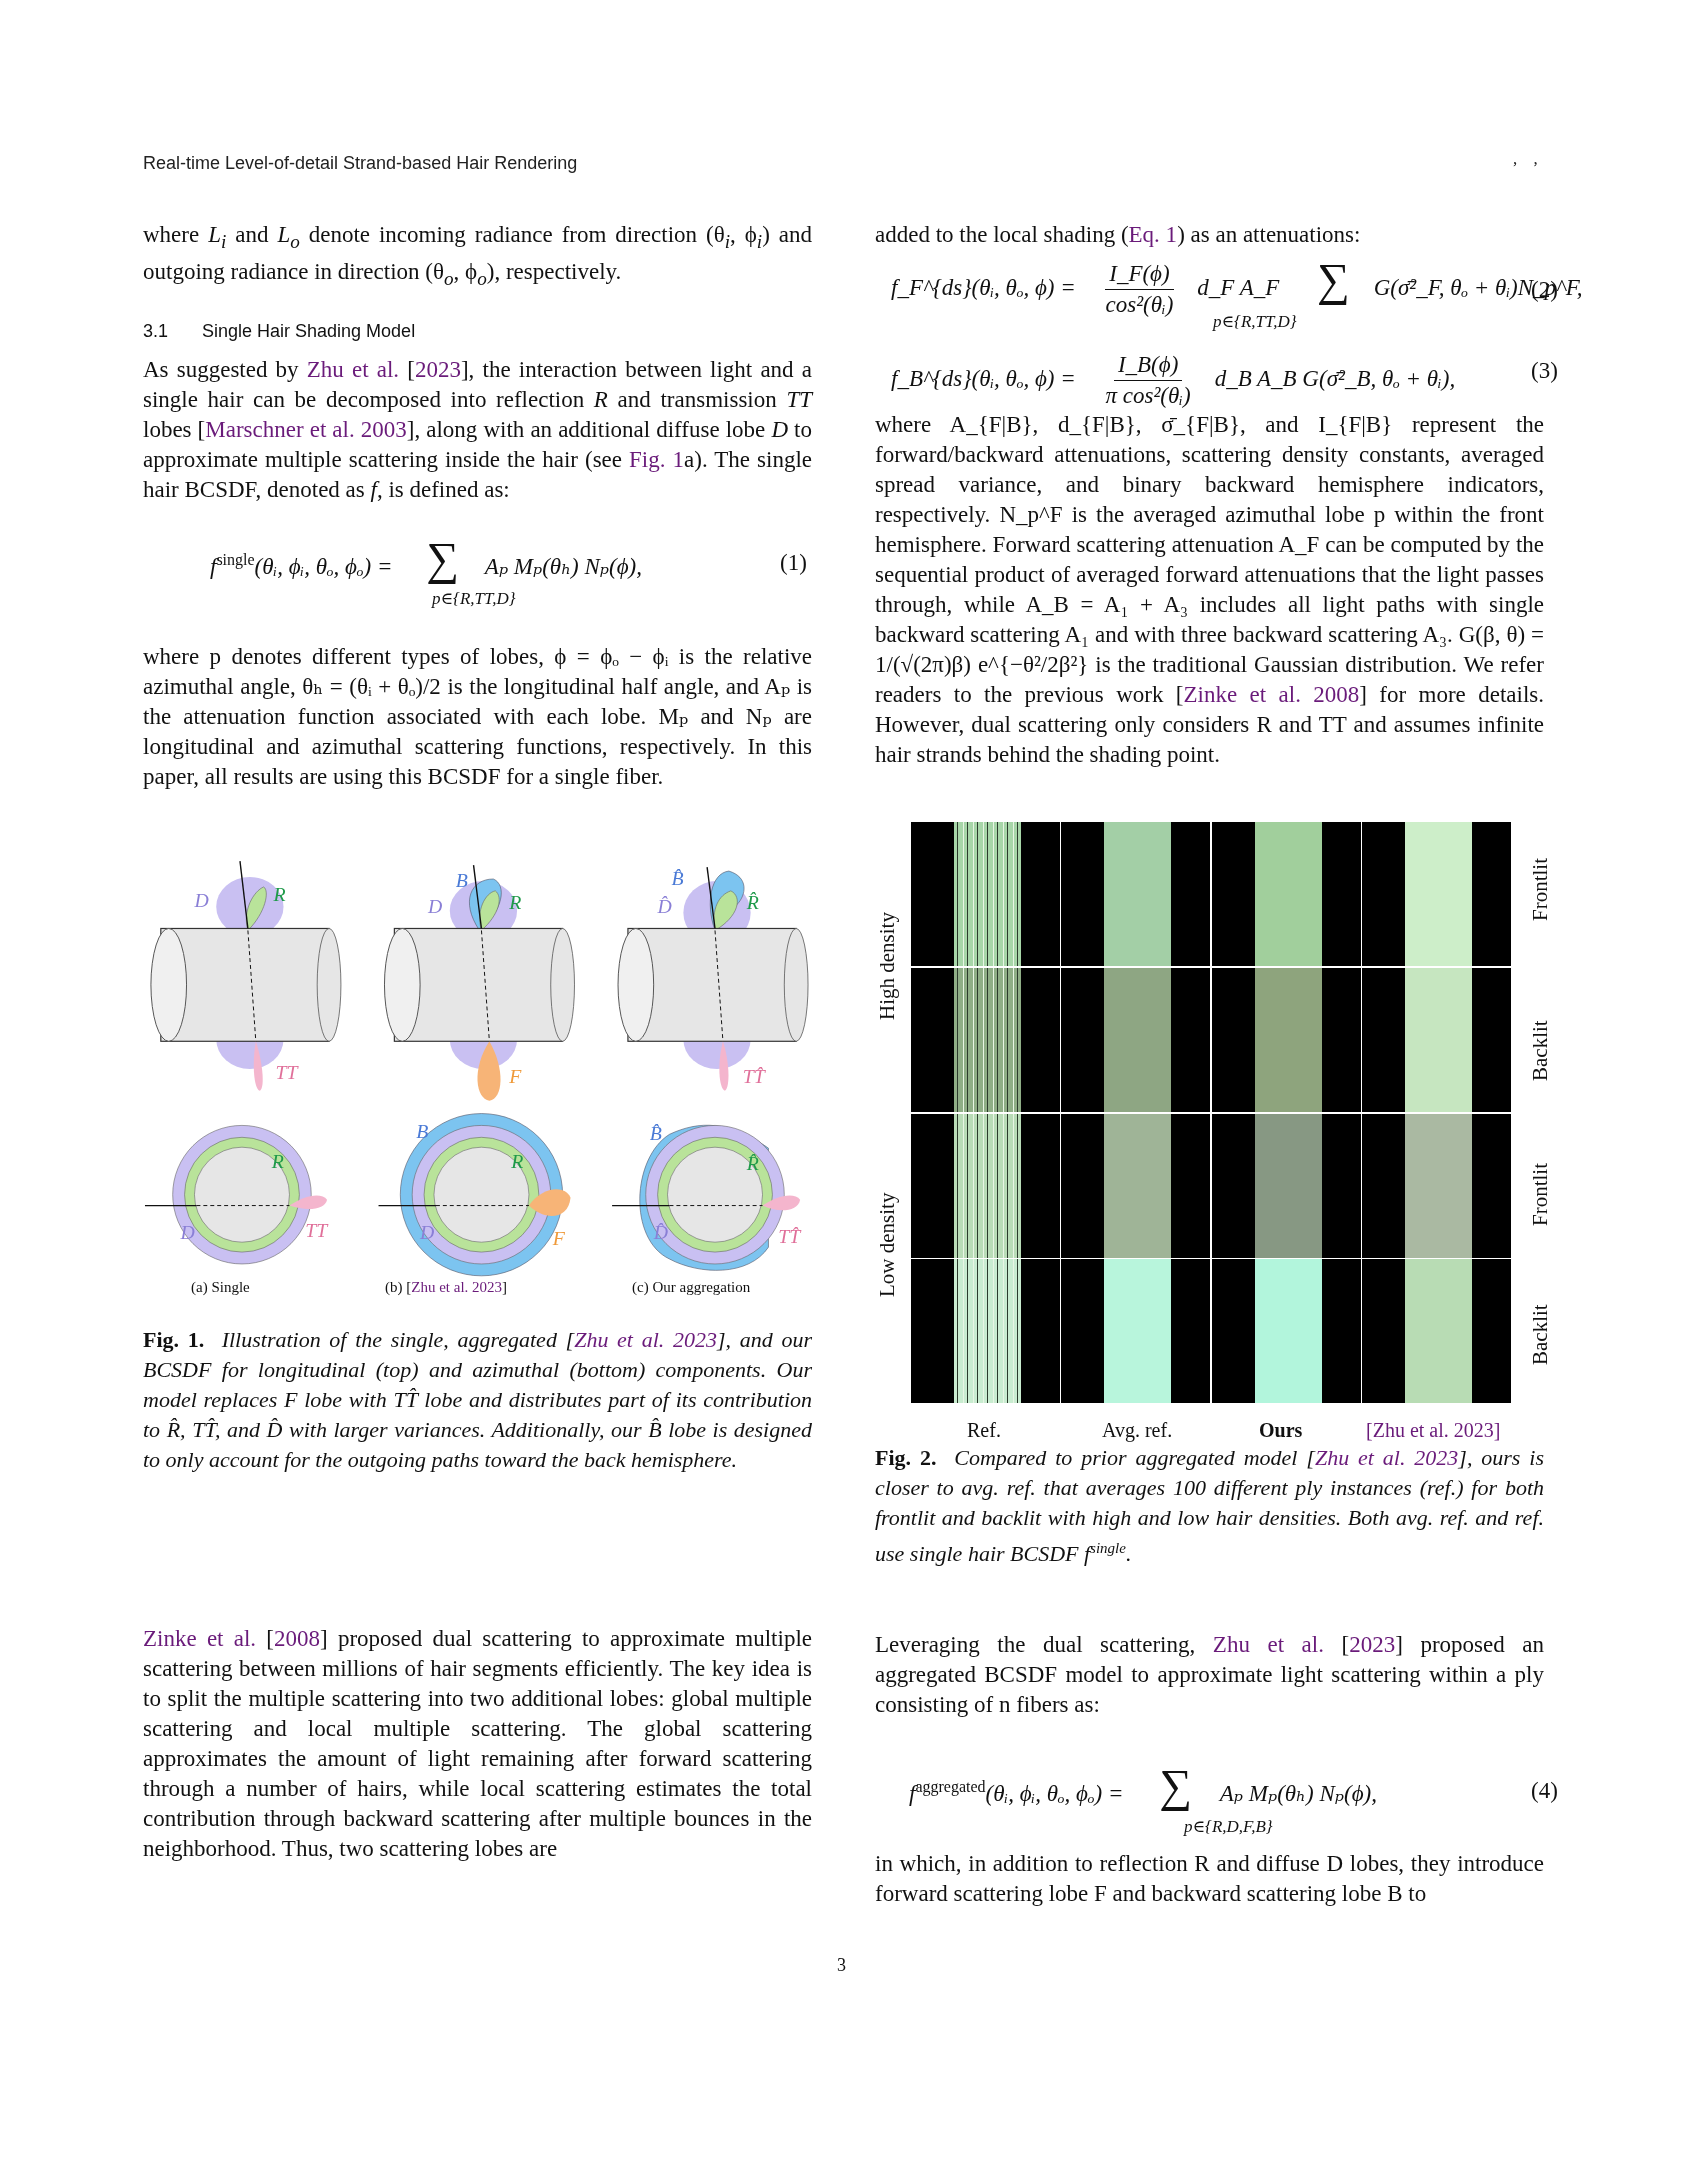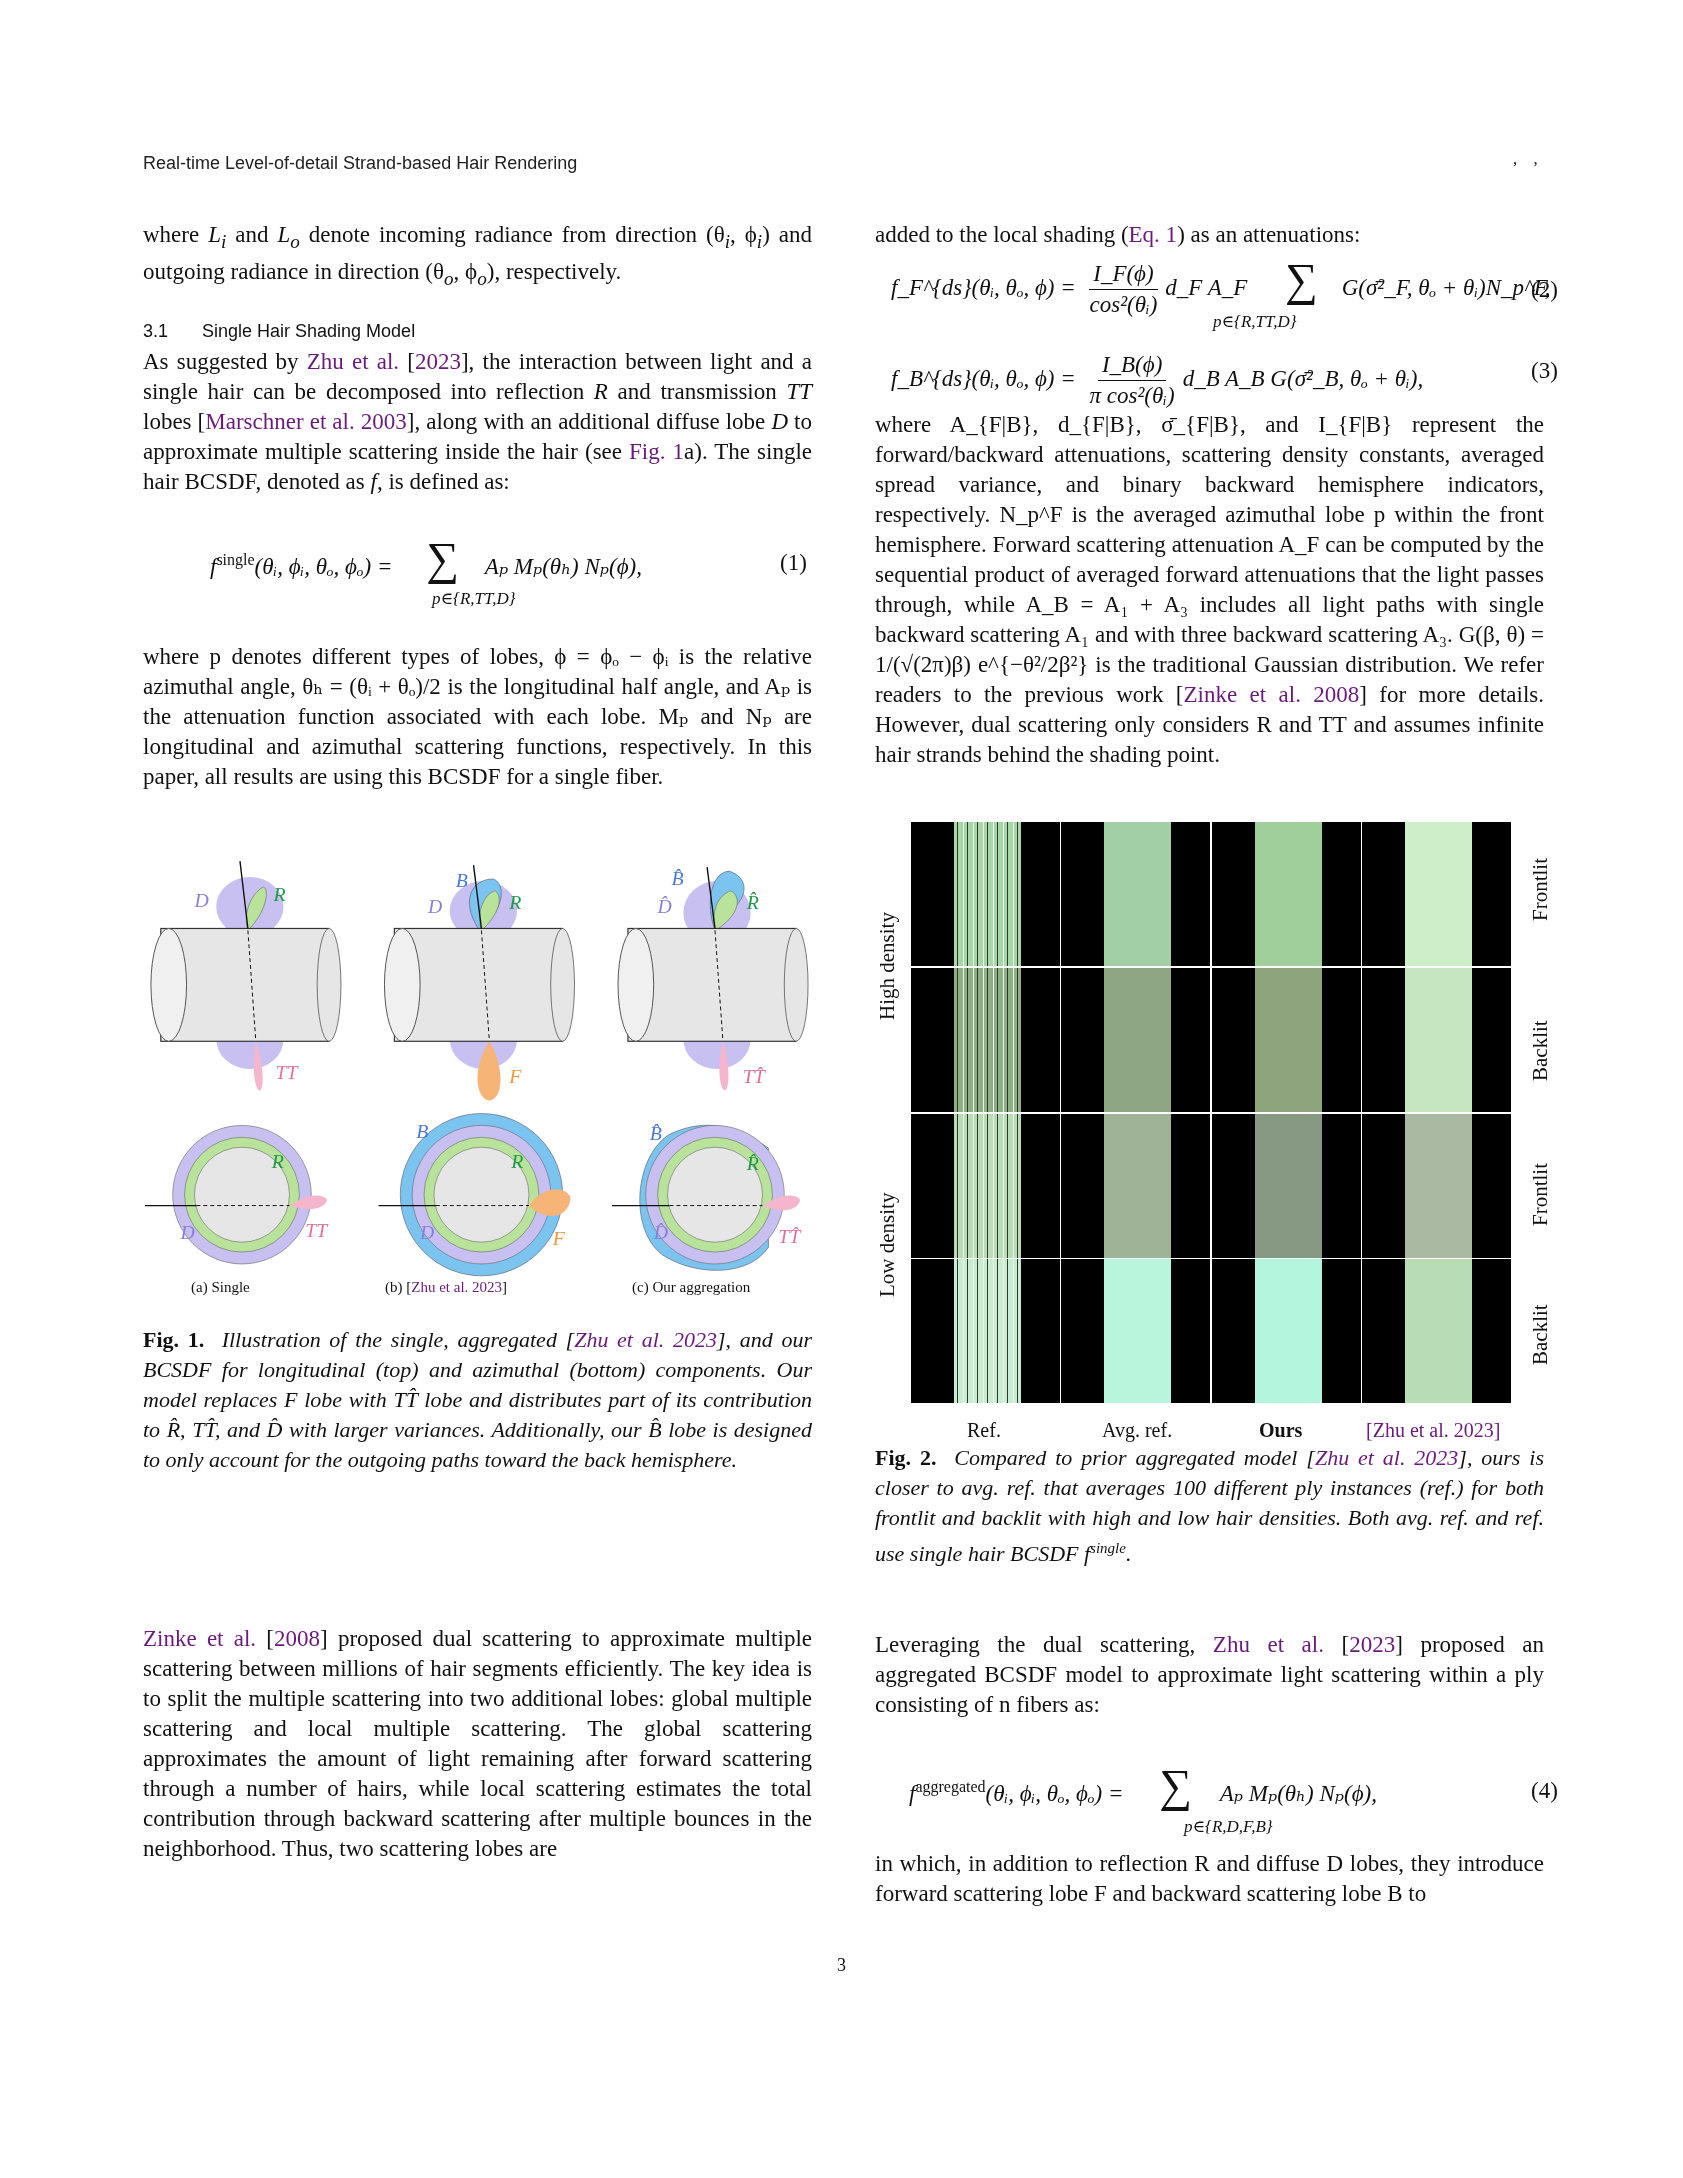--- a/index.html
+++ b/index.html
@@ -11,21 +11,21 @@
   .left{left:143px;}
   .right{left:875px;}
   .sec{font-family:"Liberation Sans","DejaVu Sans",sans-serif;font-size:18px;margin:0;line-height:32px;font-weight:normal;}
   .sec .num{display:inline-block;width:59px;}
   a,.cite{color:#6a1b7a;text-decoration:none;}
   i,.m{font-style:italic;}
   .eq{position:absolute;font-size:23px;white-space:nowrap;}
   .eqnum{position:absolute;font-size:23px;}
   .sum{font-size:46px;line-height:40px;font-style:normal;}
   .sub-under{position:absolute;font-size:17px;font-style:italic;}
-  .frac{display:inline-flex;flex-direction:column;align-items:center;vertical-align:middle;margin:0 4px;}
+  .frac{display:inline-flex;flex-direction:column;align-items:center;vertical-align:middle;margin:0 20px;}
   .frac .num2{border-bottom:1.5px solid #111;padding:0 4px;line-height:30px;}
   .frac .den{line-height:30px;padding:0 4px;}
   .cap{font-size:22px;line-height:30px;font-style:italic;text-align:justify;}
   .cap b{font-style:normal;}
   .fig1{position:absolute;left:143px;top:851px;width:669px;height:455px;}
   .fig1-label{position:absolute;font-size:15px;}
   .fig2{position:absolute;left:871px;top:822px;width:693px;height:614px;}
   .strip-grid{position:absolute;left:40px;top:0;width:601px;height:586px;background:#fff;}
   .panel{position:absolute;background:#000;overflow:hidden;}
   .band{position:absolute;top:0;bottom:0;}
@@ -40,21 +40,21 @@
 <div class="running-right">, ,</div>
 
 <div class="col left" style="top:220px;">
   <p>
     <span>where </span><i>L</i><sub><i>i</i></sub><span> and </span><i>L</i><sub><i>o</i></sub><span> denote incoming radiance from direction (θ</span><sub><i>i</i></sub><span>, ϕ</span><sub><i>i</i></sub><span>) and outgoing radiance in direction (θ</span><sub><i>o</i></sub><span>, ϕ</span><sub><i>o</i></sub><span>), respectively.</span>
   </p>
 </div>
 
 <div class="col left" style="top:315px;">
   <h2 class="sec"><span class="num">3.1</span><span>Single Hair Shading Model</span></h2>
-  <p style="margin-top:0;">
+  <p style="margin-top:8px;">
     <span>As suggested by </span><a>Zhu et al.</a> [<a>2023</a>]<span>, the interaction between light and a single hair can be decomposed into reflection </span><i>R</i><span> and transmission </span><i>TT</i><span> lobes [</span><a>Marschner et al. 2003</a><span>], along with an additional diffuse lobe </span><i>D</i><span> to approximate multiple scattering inside the hair (see </span><a>Fig. 1</a><span>a). The single hair BCSDF, denoted as </span><i>f</i><span>, is defined as:</span>
   </p>
 </div>
 
 <div class="eq" style="left:210px;top:539px;">
   <i>f</i><sup style="font-size:16px;">single</sup><i>(θᵢ, ϕᵢ, θₒ, ϕₒ) =</i>
   <span class="sum" style="margin:0 20px 0 28px;">∑</span>
   <i>Aₚ Mₚ(θₕ) Nₚ(ϕ),</i>
 </div>
 <div class="sub-under" style="left:432px;top:588px;">p∈{R,TT,D}</div>

